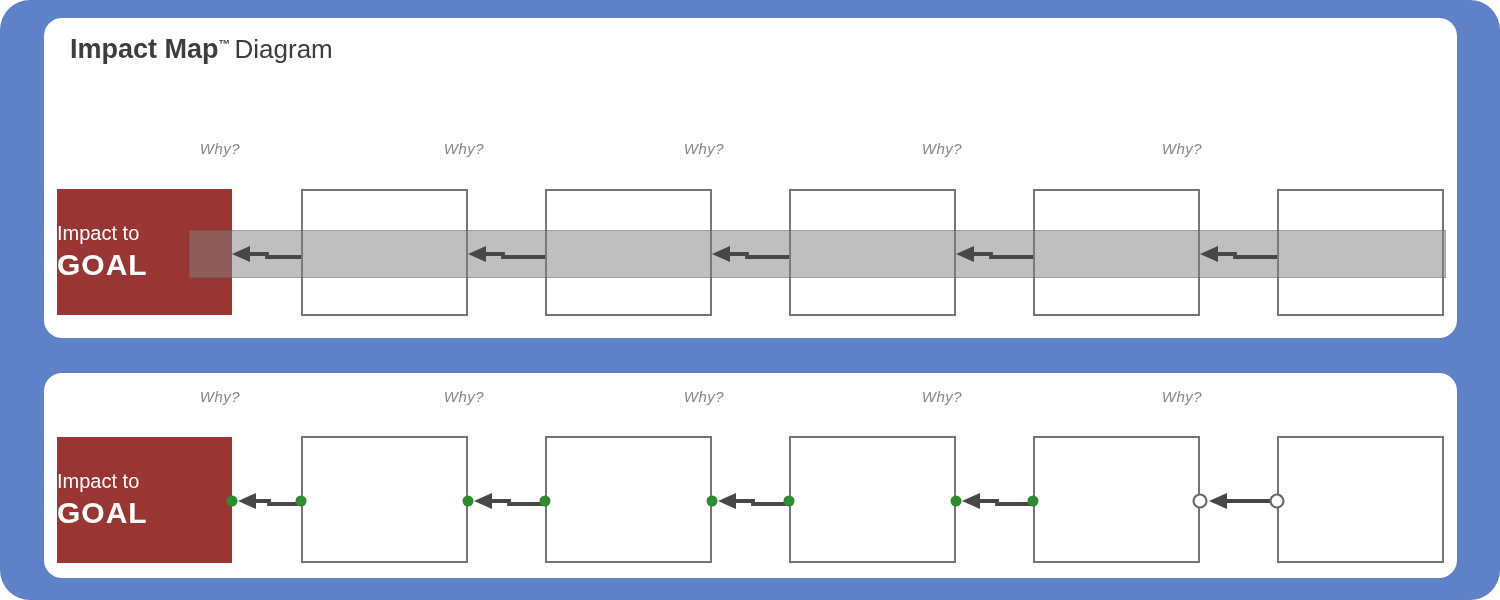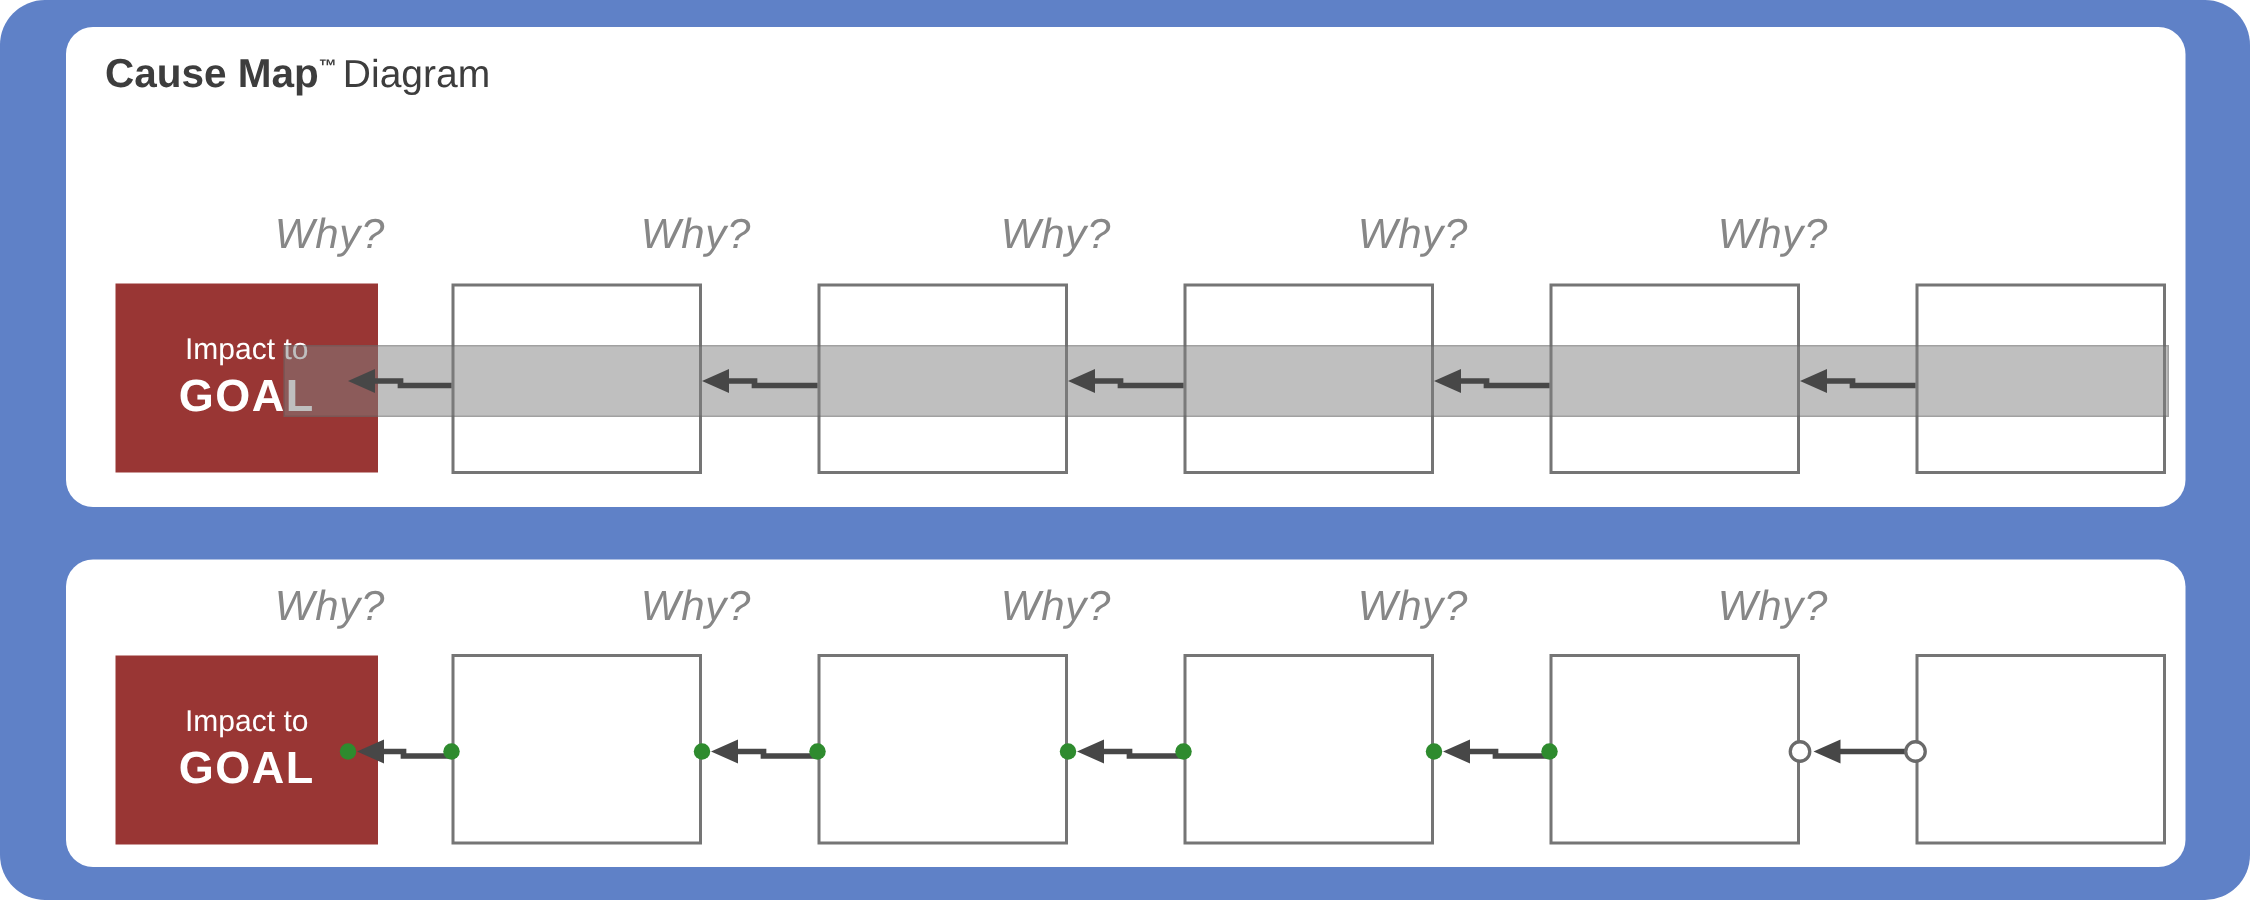--- a/index.html
+++ b/index.html
@@ -37,36 +37,35 @@
     position:absolute;left:26px;top:16px;
     color:var(--title-gray);
     font-size:26px;font-weight:400;
     white-space:nowrap;
   }
   .title .brand{font-size:27px;font-weight:700;}
   .title .tm{font-size:12px;font-weight:700;vertical-align:super;margin-right:4px;}
 
   .why{
     position:absolute;width:120px;text-align:center;
-    font-size:28px;font-style:italic;color:var(--why-gray);
+    font-size:15px;font-style:italic;color:var(--why-gray);
     letter-spacing:0.5px;
   }
   .panel-top .why{top:122px;}
   .panel-bottom .why{top:15px;}
   .why.p1{left:116px;} .why.p2{left:360px;} .why.p3{left:600px;}
   .why.p4{left:838px;} .why.p5{left:1078px;}
 
   .goal-box{
     position:absolute;left:13px;width:175px;height:126px;
     background:var(--goal-red);
     color:var(--goal-text);
-    display:flex;flex-direction:column;align-items:center;justify-content:center;
+    display:flex;flex-direction:column;align-items:flex-start;justify-content:center;
     text-align:center;line-height:1.25;
     z-index:1;
-    margin-left:20px;
   }
   .panel-top .goal-box{top:171px;}
   .panel-bottom .goal-box{top:64px;}
   .goal-line1{font-size:20px;}
   .goal-line2{font-size:30px;font-weight:700;letter-spacing:1px;}
 
   .cause-box{
     position:absolute;width:167px;height:127px;
     background:var(--panel-white);
     border:2px solid var(--cause-box-border);
@@ -93,21 +92,21 @@
   .dot-green{fill:var(--connector-green);}
   .dot-hollow{fill:#FFFFFF;stroke:#6A6A6A;stroke-width:2.2;}
 </style>
 </head>
 <body>
 
 <div class="stage">
 
   <section class="panel panel-top">
 
-    <h1 class="title"><span class="brand">Cause Map</span><sup class="tm">™</sup><span class="suffix">Diagram</span></h1>
+    <h1 class="title"><span class="brand">Impact Map</span><sup class="tm">™</sup><span class="suffix">Diagram</span></h1>
 
     <span class="why p1">Why?</span>
     <span class="why p2">Why?</span>
     <span class="why p3">Why?</span>
     <span class="why p4">Why?</span>
     <span class="why p5">Why?</span>
 
     <div class="goal-box">
       <span class="goal-line1">Impact to</span>
       <span class="goal-line2">GOAL</span>

